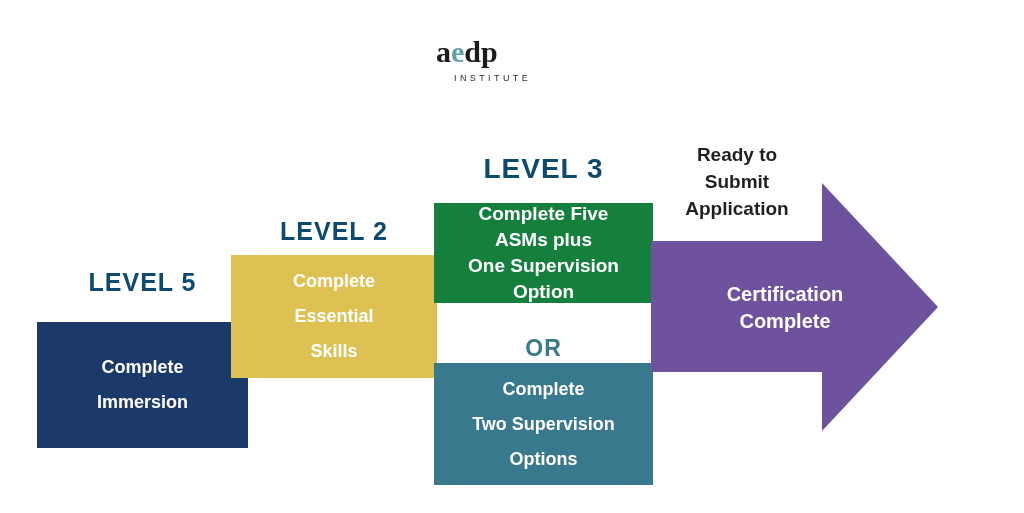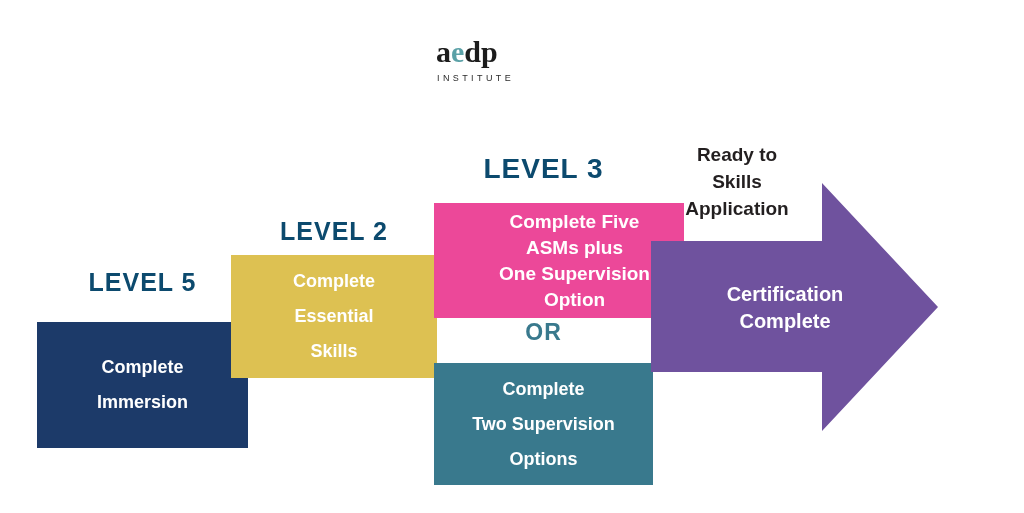--- a/index.html
+++ b/index.html
@@ -27,21 +27,21 @@
     font-family: "Liberation Serif", serif;
     font-size: 30px;
     line-height: 44px;
     color: #1c1c1c;
     letter-spacing: 0px;
     font-weight: bold;
   }
   .logo-accent { color: #5ba1a7; }
   .logo-sub {
     margin-top: -1px;
-    margin-left: 1px;
+    margin-left: 18px;
     font-size: 9px;
     letter-spacing: 3.4px;
     color: #2b2b2b;
     font-weight: 400;
   }
 
   
   .level-label {
     position: absolute;
     text-align: center;
@@ -64,23 +64,23 @@
     color: #ffffff;
     font-weight: bold;
   }
   .box-text {
     white-space: pre-line;
     font-size: 18px;
     line-height: 35px;
   }
   .box-navy  { left: 37px;  top: 322px; width: 211px; height: 126px; background: #1c3a69; }
   .box-gold  { left: 231px; top: 255px; width: 206px; height: 123px; background: #ddc152; }
-  .box-teal-a{ left: 434px; top: 203px; width: 219px; height: 115px; background: #ec4899; padding-left: 31px; }
+  .box-teal-a{ left: 434px; top: 203px; width: 219px; height: 100px; background: #15803d; }
   .box-teal-a .box-text { font-size: 19px; line-height: 26px; }
-  .or-band   { left: 434px; top: 316px; width: 219px; height: 33px;  background: #ffffff; }
+  .or-band   { left: 434px; top: 332px; width: 219px; height: 33px;  background: #ffffff; }
   .or-band .or-text {
     color: #39798d;
     font-size: 23px;
     font-weight: bold;
     letter-spacing: 1px;
   }
   .box-teal-b{ left: 434px; top: 363px; width: 219px; height: 122px; background: #39798d; }
 
   
   .arrow-svg {
@@ -148,21 +148,21 @@
 
   <svg class="arrow-svg" viewBox="0 0 1024 513" xmlns="http://www.w3.org/2000/svg">
     <polygon points="651,241 822,241 822,183 938,307 822,431 822,372 651,372" fill="#6f529e"></polygon>
   </svg>
 
   <div class="level-label label-1">LEVEL 5</div>
   <div class="level-label label-2">LEVEL 2</div>
   <div class="level-label label-3">LEVEL 3</div>
 
   <div class="ready-label">Ready to
-Skills
+Submit
 Application</div>
   <div class="arrow-text">Certification
 Complete</div>
 
   <div class="logo">
     <div class="logo-word"><span>a</span><span class="logo-accent">e</span><span>dp</span></div>
     <div class="logo-sub">INSTITUTE</div>
   </div>
 
 </div>

